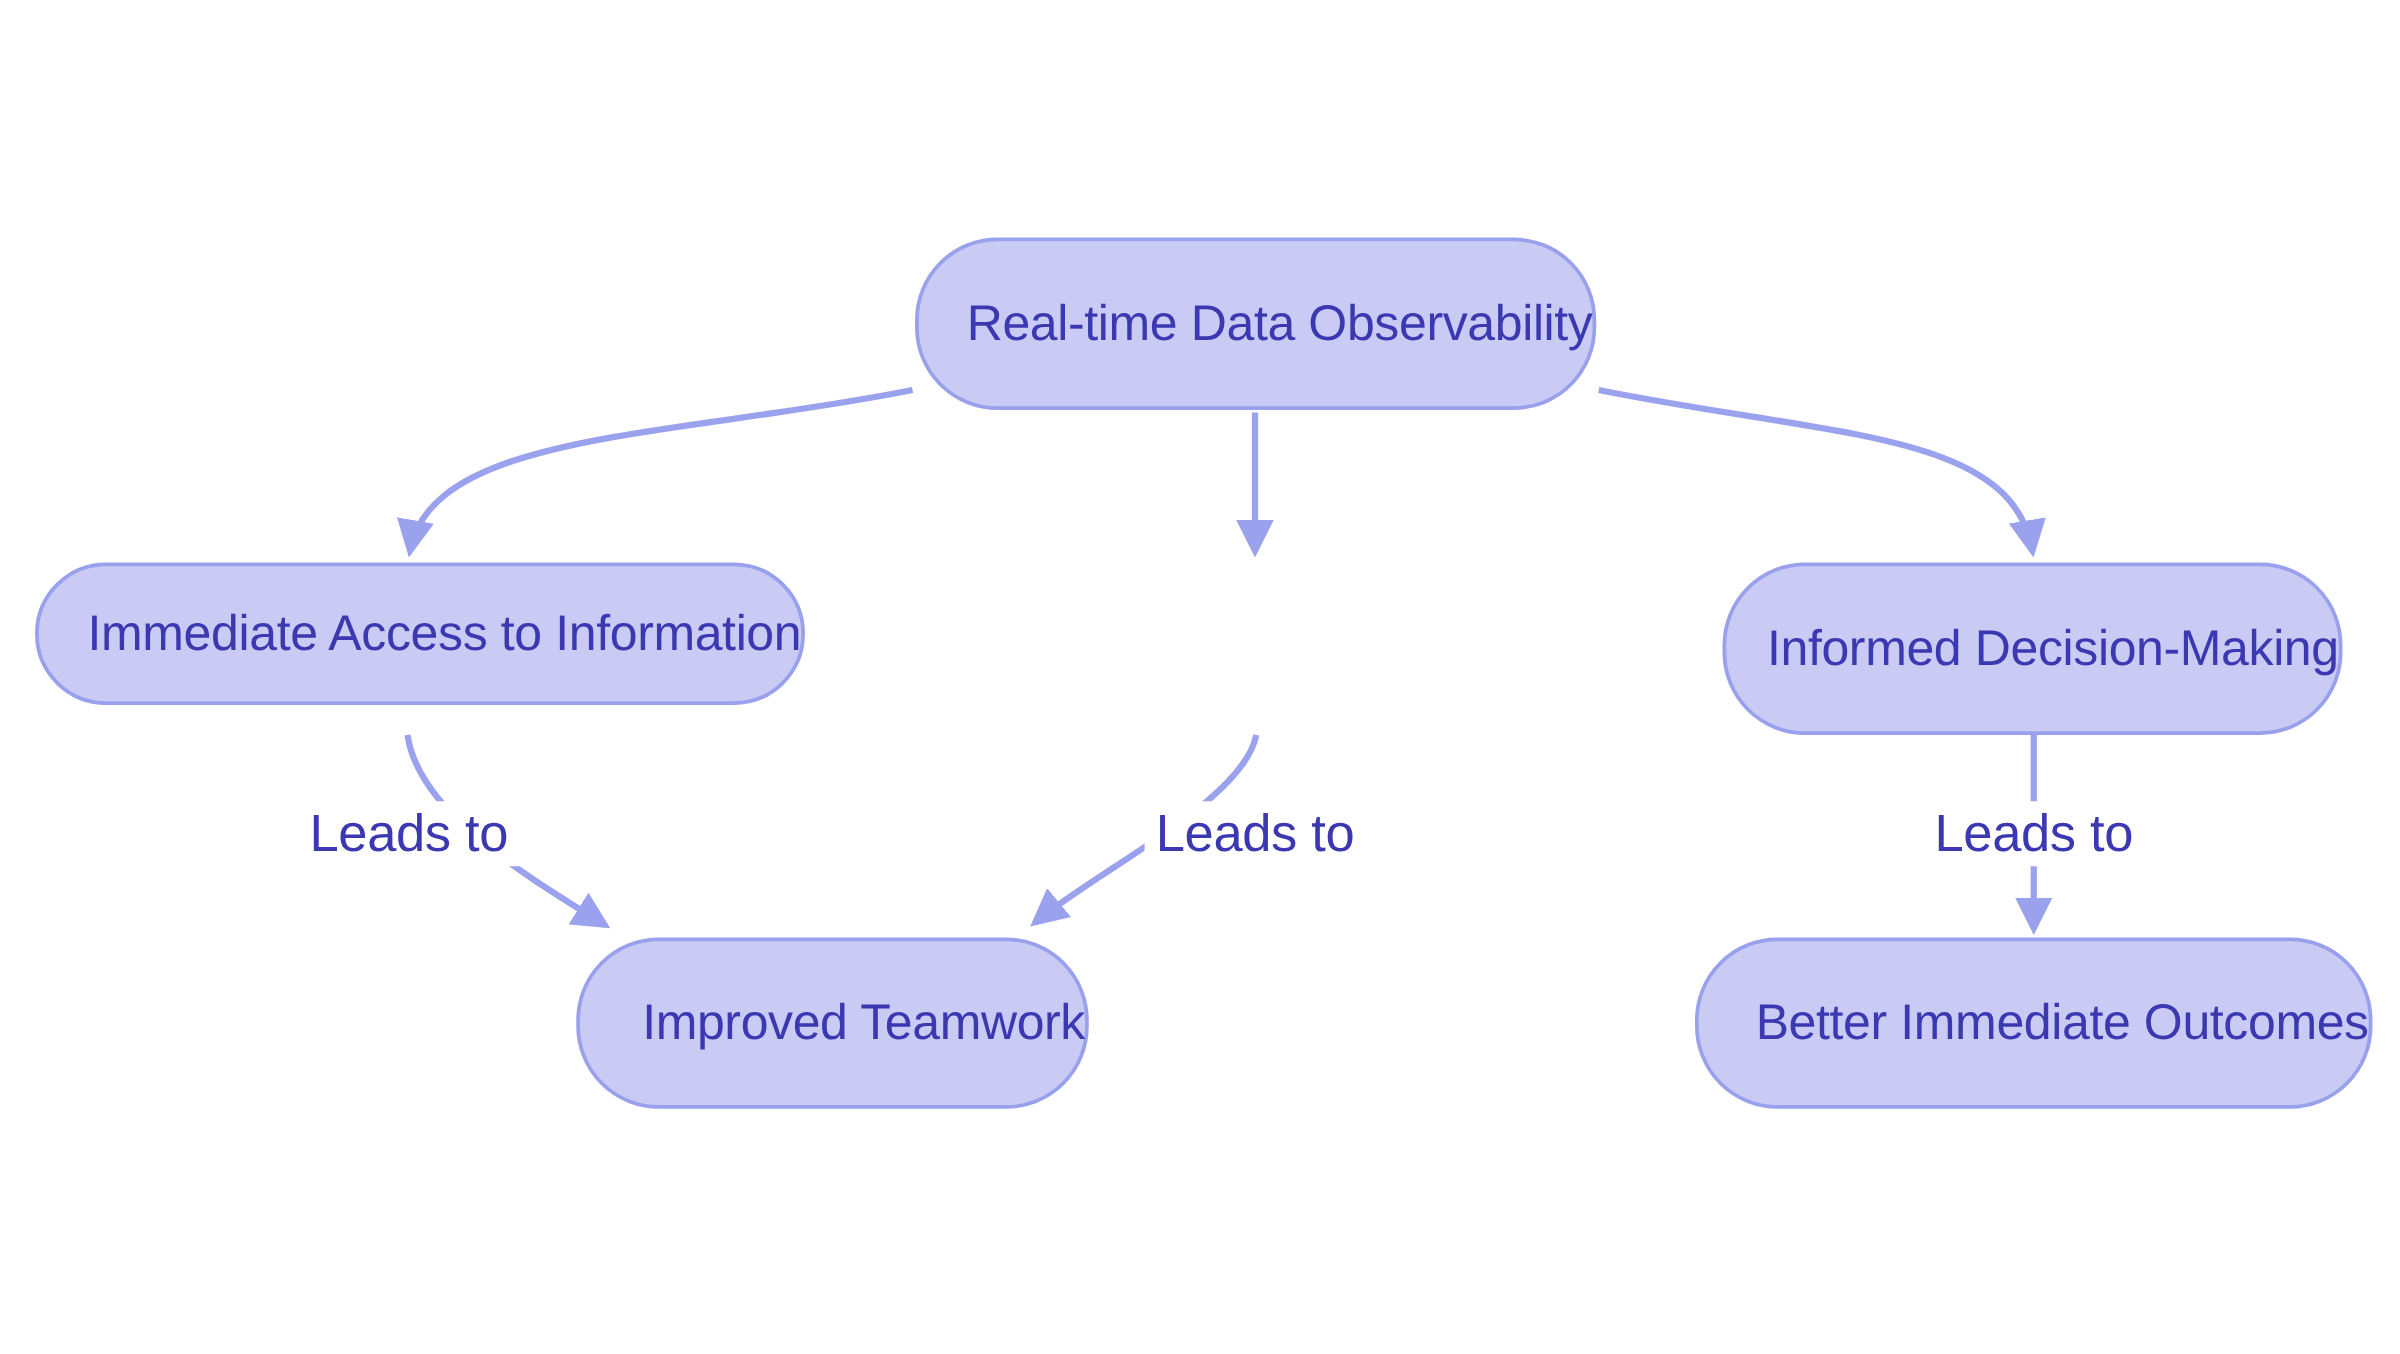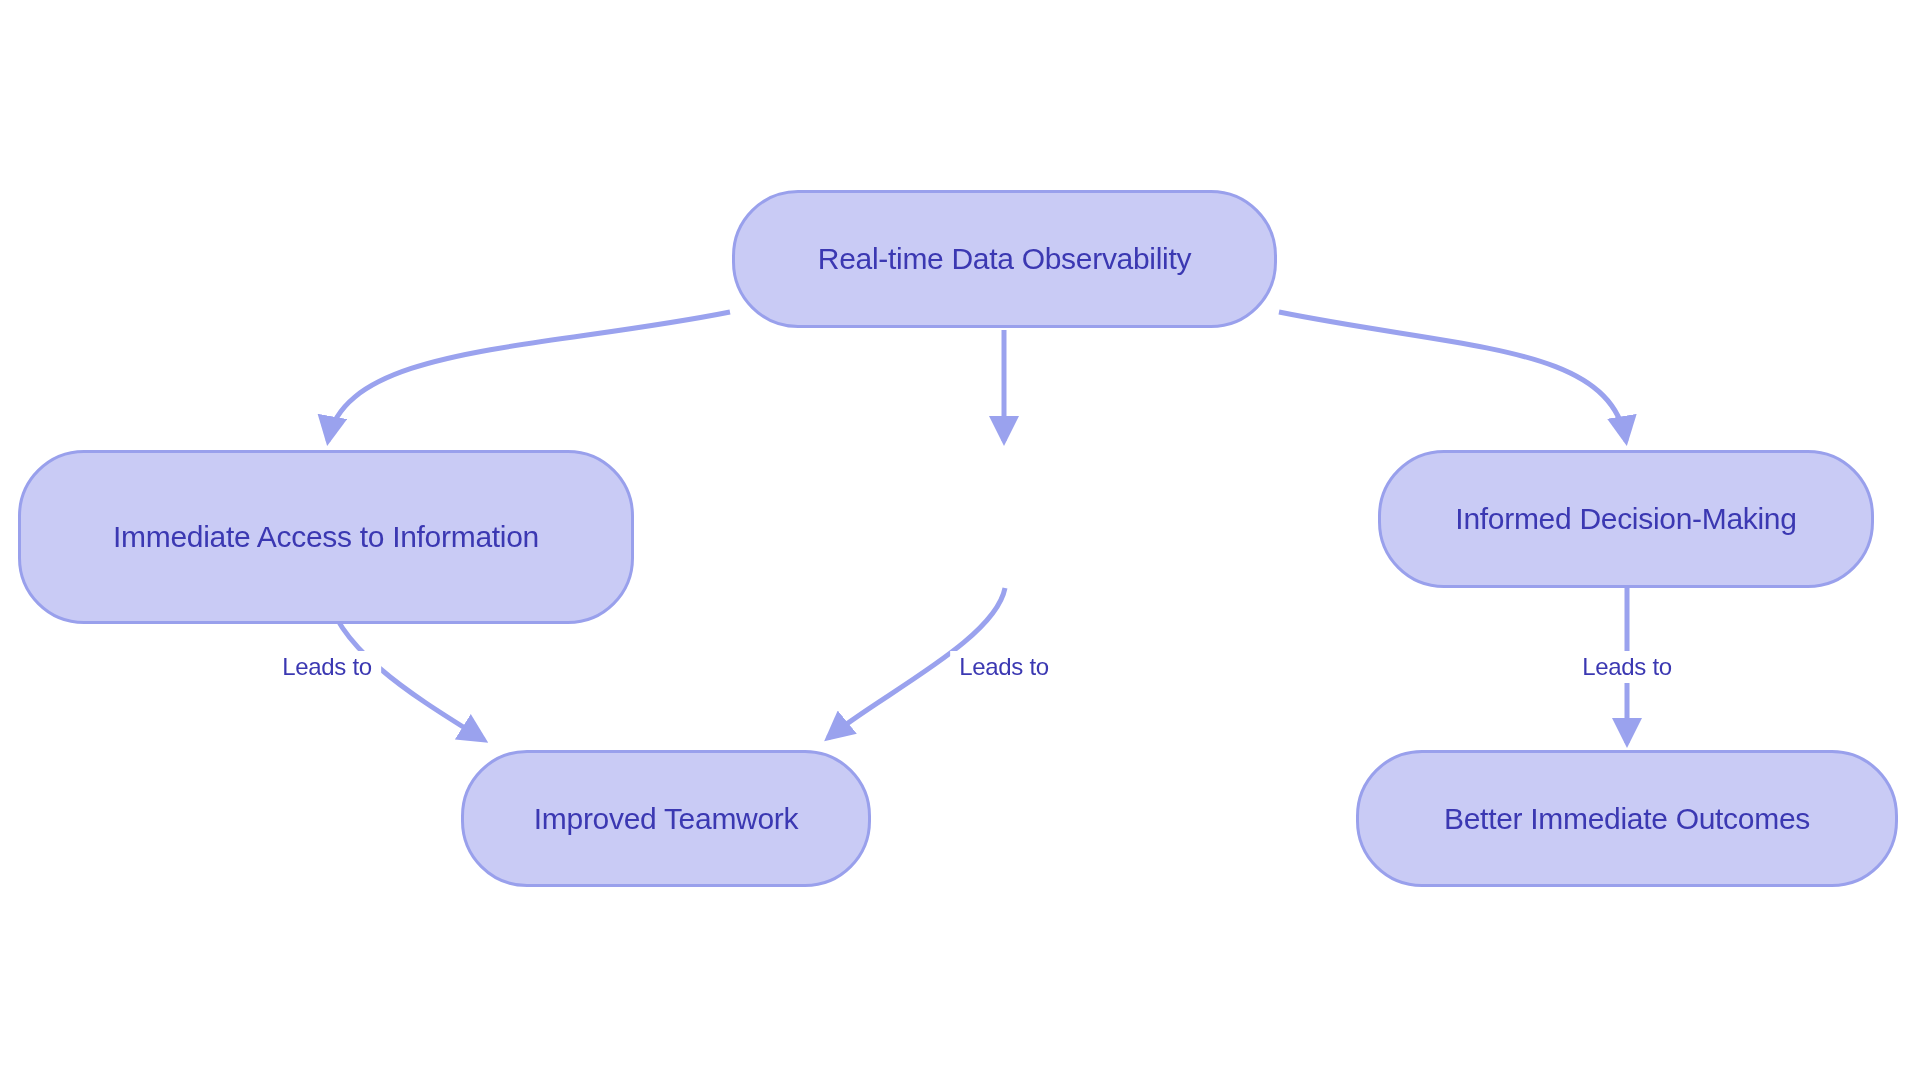--- a/index.html
+++ b/index.html
@@ -33,42 +33,42 @@
     fill: none;
     stroke: var(--edge);
     stroke-width: 5;
     stroke-linecap: butt;
   }
   .arrowhead { fill: var(--edge); }
   .node {
     position: absolute;
     display: flex;
     align-items: center;
-    justify-content: center;
+    justify-content: flex-end;
     background: var(--node-fill);
     border: 3px solid var(--node-border);
     border-radius: 66px;
     color: var(--text);
-    font-size: 30px;
+    font-size: 40px;
     letter-spacing: -0.3px;
     text-align: center;
     white-space: nowrap;
   }
   .n-realtime  { left: 732px;  top: 190px; width: 545px; height: 138px; }
-  .n-access    { left: 18px;   top: 450px; width: 616px; height: 174px; }
+  .n-access    { left: 28px;   top: 450px; width: 616px; height: 114px; }
   .n-comm      { left: 756px;  top: 450px; width: 496px; height: 138px; }
   .n-decision  { left: 1378px; top: 450px; width: 496px; height: 138px; }
   .n-teamwork  { left: 461px;  top: 750px; width: 410px; height: 137px; }
   .n-outcomes  { left: 1356px; top: 750px; width: 542px; height: 137px; }
   .edge-label {
     position: absolute;
     transform: translate(-50%, -50%);
     background: var(--background);
     color: var(--text);
-    font-size: 24px;
+    font-size: 42px;
     letter-spacing: -0.3px;
     padding: 2px 9px;
     white-space: nowrap;
   }
   .l-access   { left: 327px;  top: 667px; }
   .l-comm     { left: 1004px; top: 667px; }
   .l-decision { left: 1627px; top: 667px; }
 </style>
 </head>
 <body>

